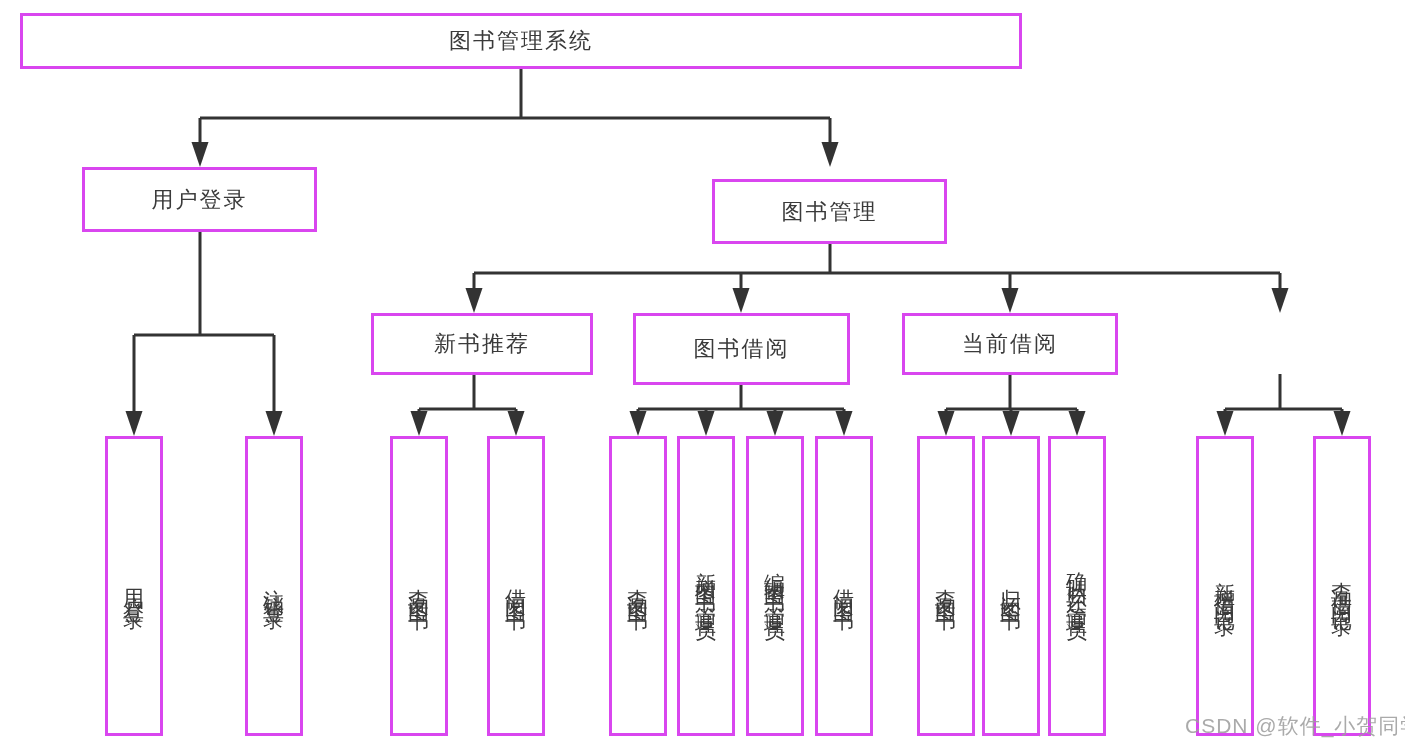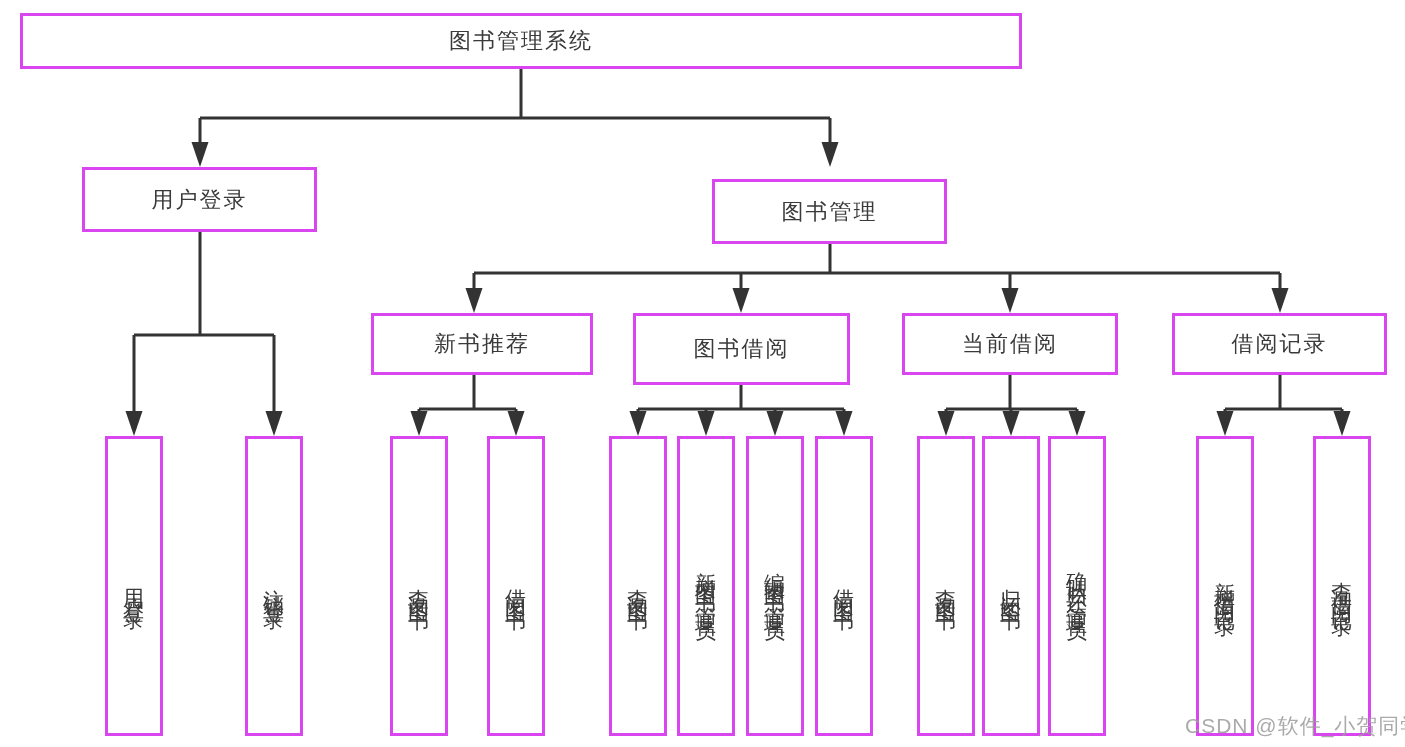--- a/index.html
+++ b/index.html
@@ -101,21 +101,20 @@
   </svg>
 
   <div class="node n-root hlabel">图书管理系统</div>
 
   <div class="node n-login hlabel">用户登录</div>
   <div class="node n-mgmt hlabel">图书管理</div>
 
   <div class="node n-newrec hlabel">新书推荐</div>
   <div class="node n-borrow hlabel">图书借阅</div>
   <div class="node n-current hlabel">当前借阅</div>
-  <div class="node n-record hlabel">借阅记录</div>
 
   <div class="node leaf lf1">
     <span>用户登录</span>
   </div>
   <div class="node leaf lf2">
     <span>注销登录</span>
   </div>
 
   <div class="node leaf lf3">
     <span>查询图书</span>

